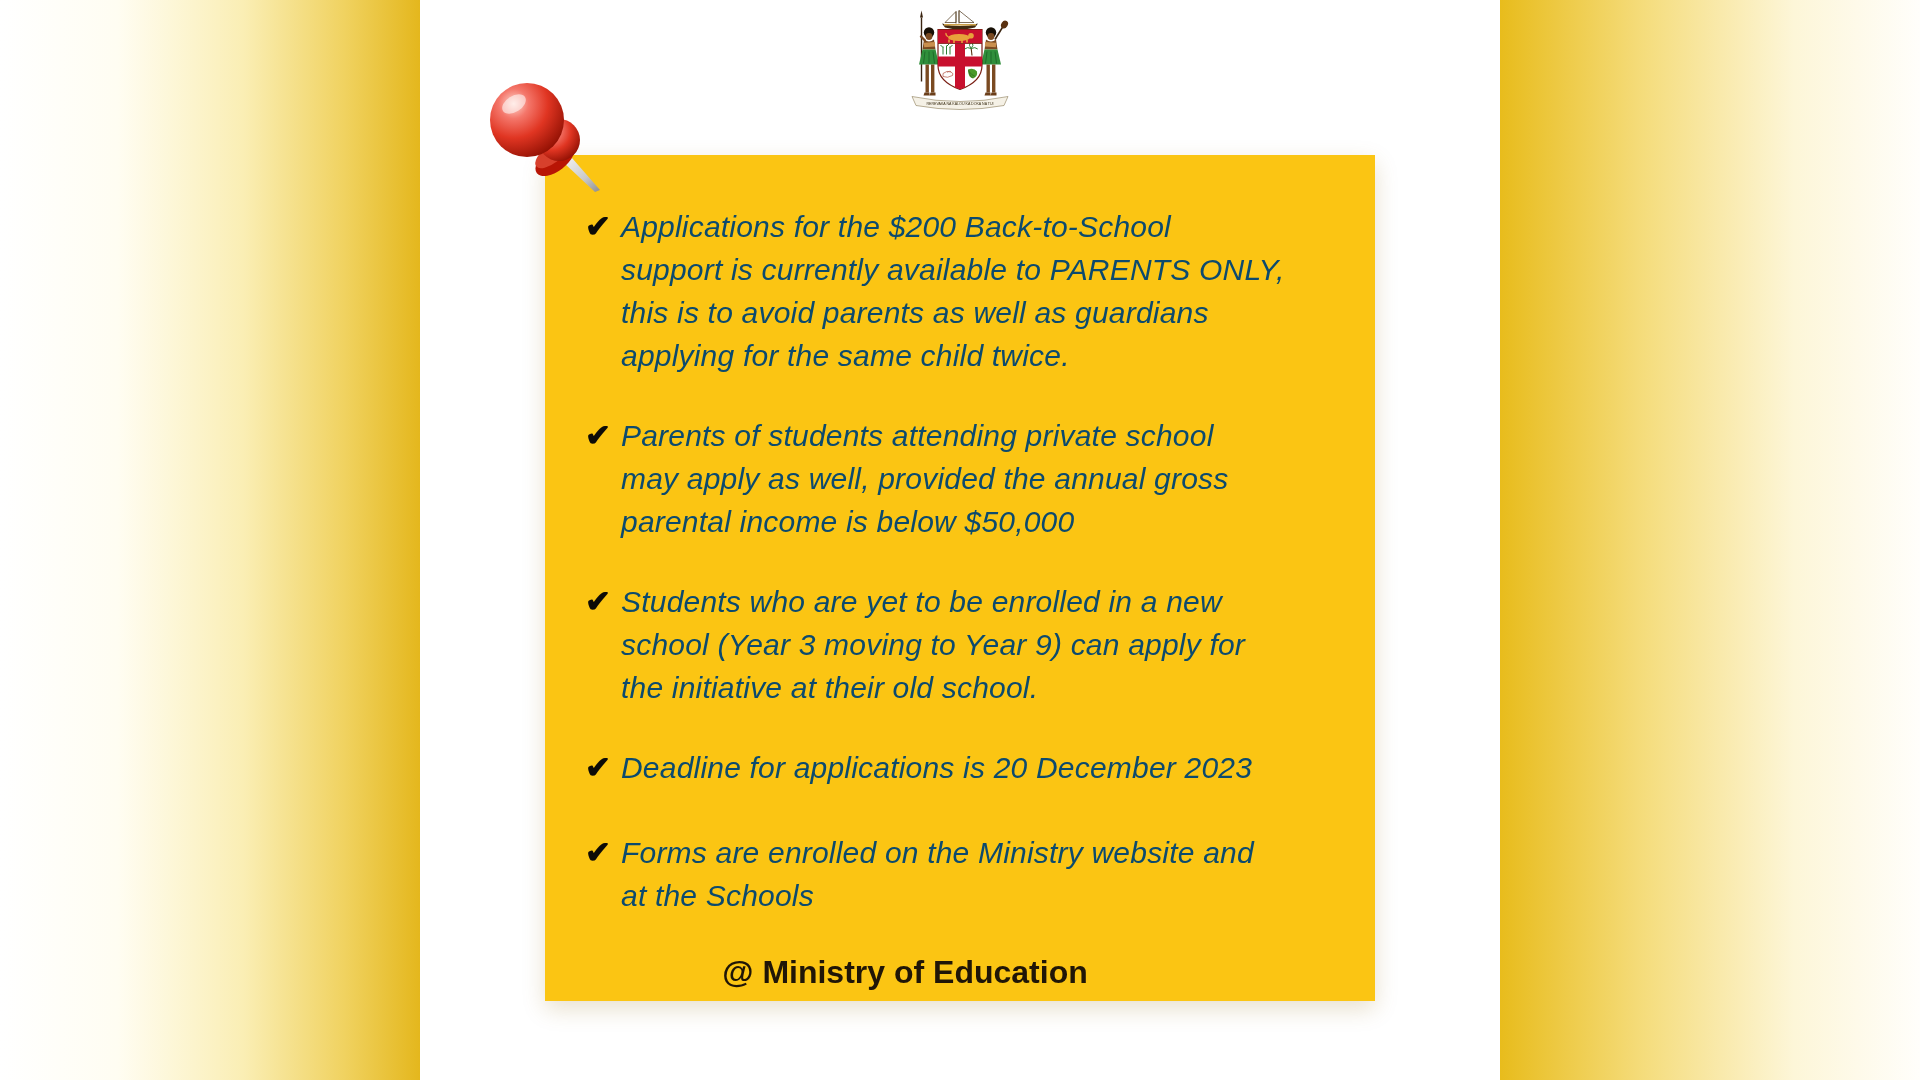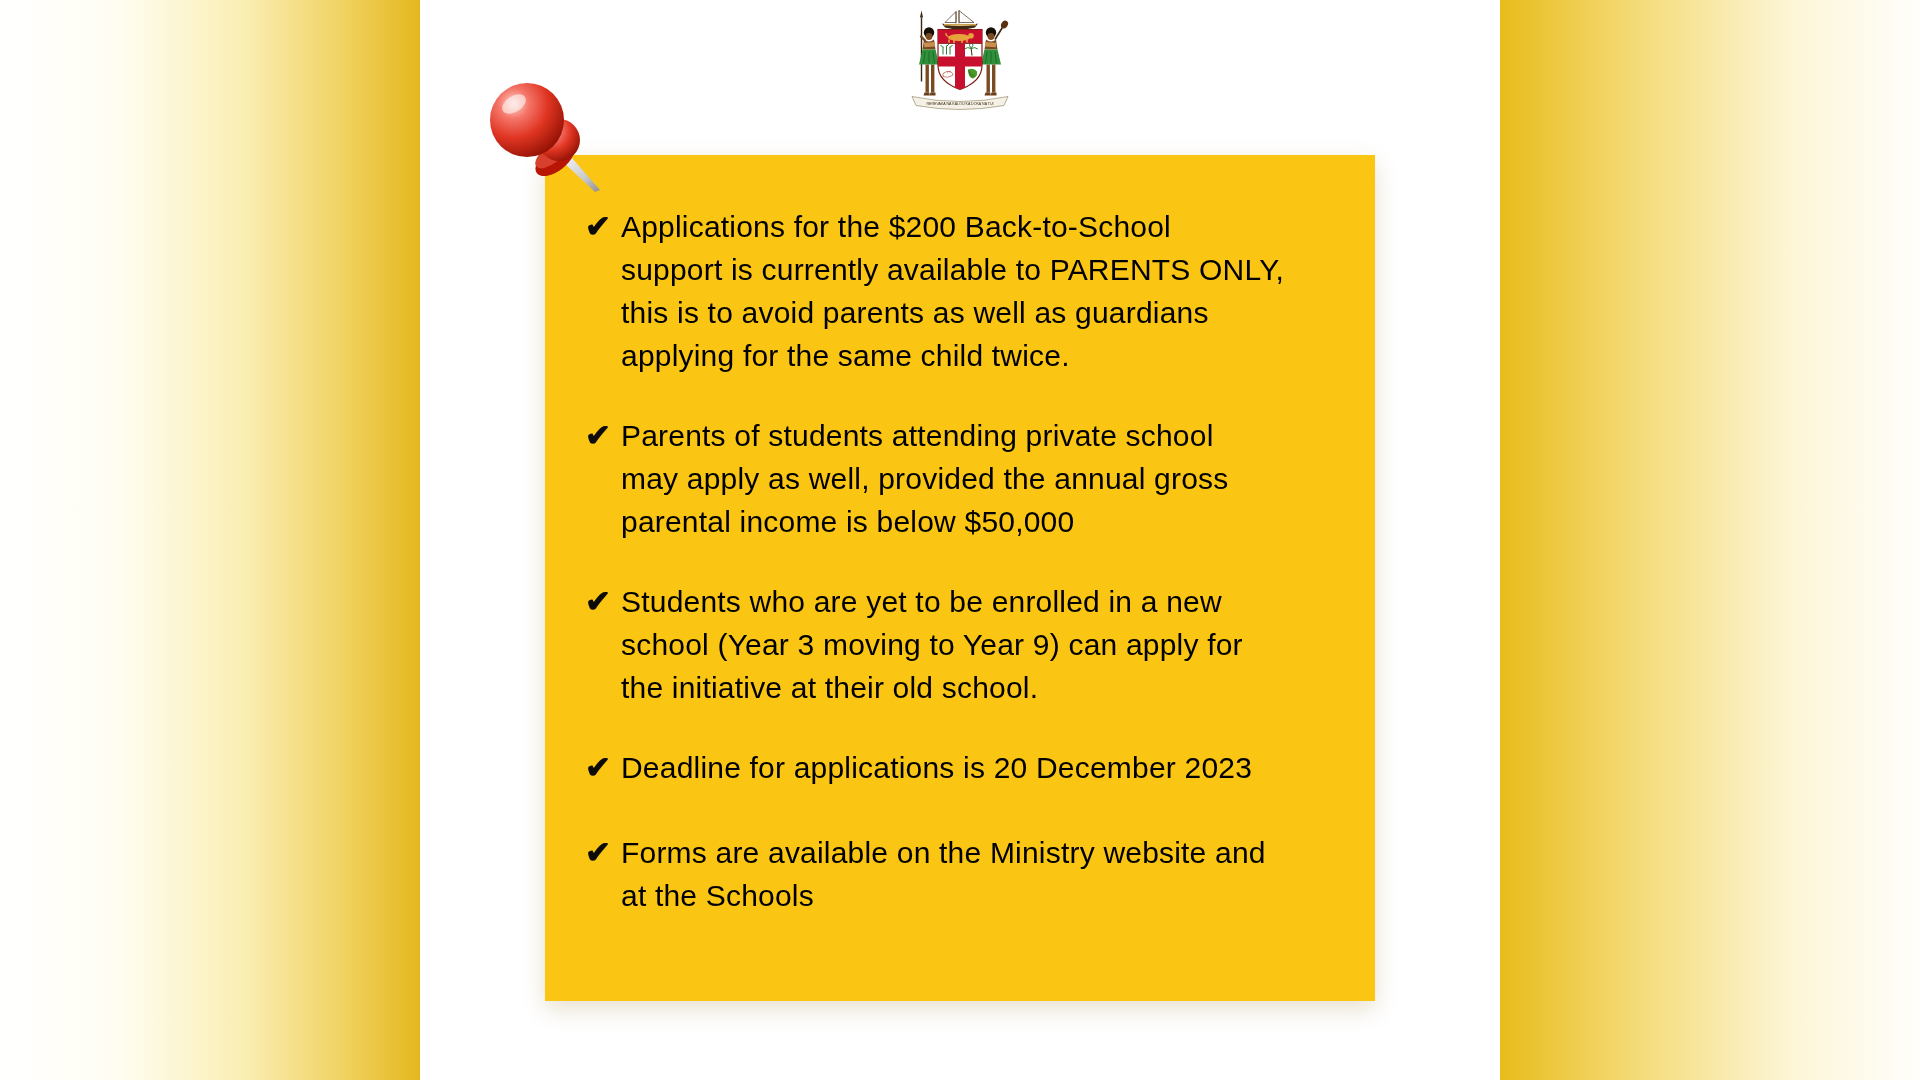--- a/index.html
+++ b/index.html
@@ -30,22 +30,23 @@
     padding: 50px 20px 0 40px;
   }
   .bullet { display: flex; align-items: flex-start; margin-bottom: 37px; }
   .check {
     flex: 0 0 36px; width: 36px;
     font-size: 31px; line-height: 43px; color: #0d0b07; font-weight: bold;
   }
   .bullet-text {
     flex: 1;
     white-space: pre-line;
-    font-size: 30px; line-height: 43px; color: #000000;
+    font-size: 30px; line-height: 43px; color: #0c4a6e;
     letter-spacing: 0.2px;
+    font-style: italic;
   }
   .card-footer {
     margin-top: 28px; padding-right: 150px; padding-left: 20px;
     text-align: center;
     font-size: 32px; font-weight: bold; color: #201607;
   }
 
   
   .pin { position: absolute; left: 483px; top: 78px; width: 120px; height: 116px; z-index: 5; }
 </style>
@@ -163,24 +164,25 @@
 the initiative at their old school.</span>
     </div>
 
     <div class="bullet" style="margin-bottom:42px;">
       <span class="check">✔</span>
       <span class="bullet-text">Deadline for applications is 20 December 2023</span>
     </div>
 
     <div class="bullet">
       <span class="check">✔</span>
-      <span class="bullet-text">Forms are available on the Ministry website and
+      <span class="bullet-text">Forms are enrolled on the Ministry website and
 at the Schools</span>
     </div>
 
+    <div class="card-footer">@ Ministry of Education</div>
   </div>
 
   <svg class="pin" viewBox="0 0 120 116" xmlns="http://www.w3.org/2000/svg">
     <defs>
       <radialGradient id="pinHead" cx="32%" cy="28%" r="80%">
         <stop offset="0%" stop-color="#ffd9d0"></stop>
         <stop offset="25%" stop-color="#f4766a"></stop>
         <stop offset="58%" stop-color="#e03522"></stop>
         <stop offset="100%" stop-color="#8f0f02"></stop>
       </radialGradient>

